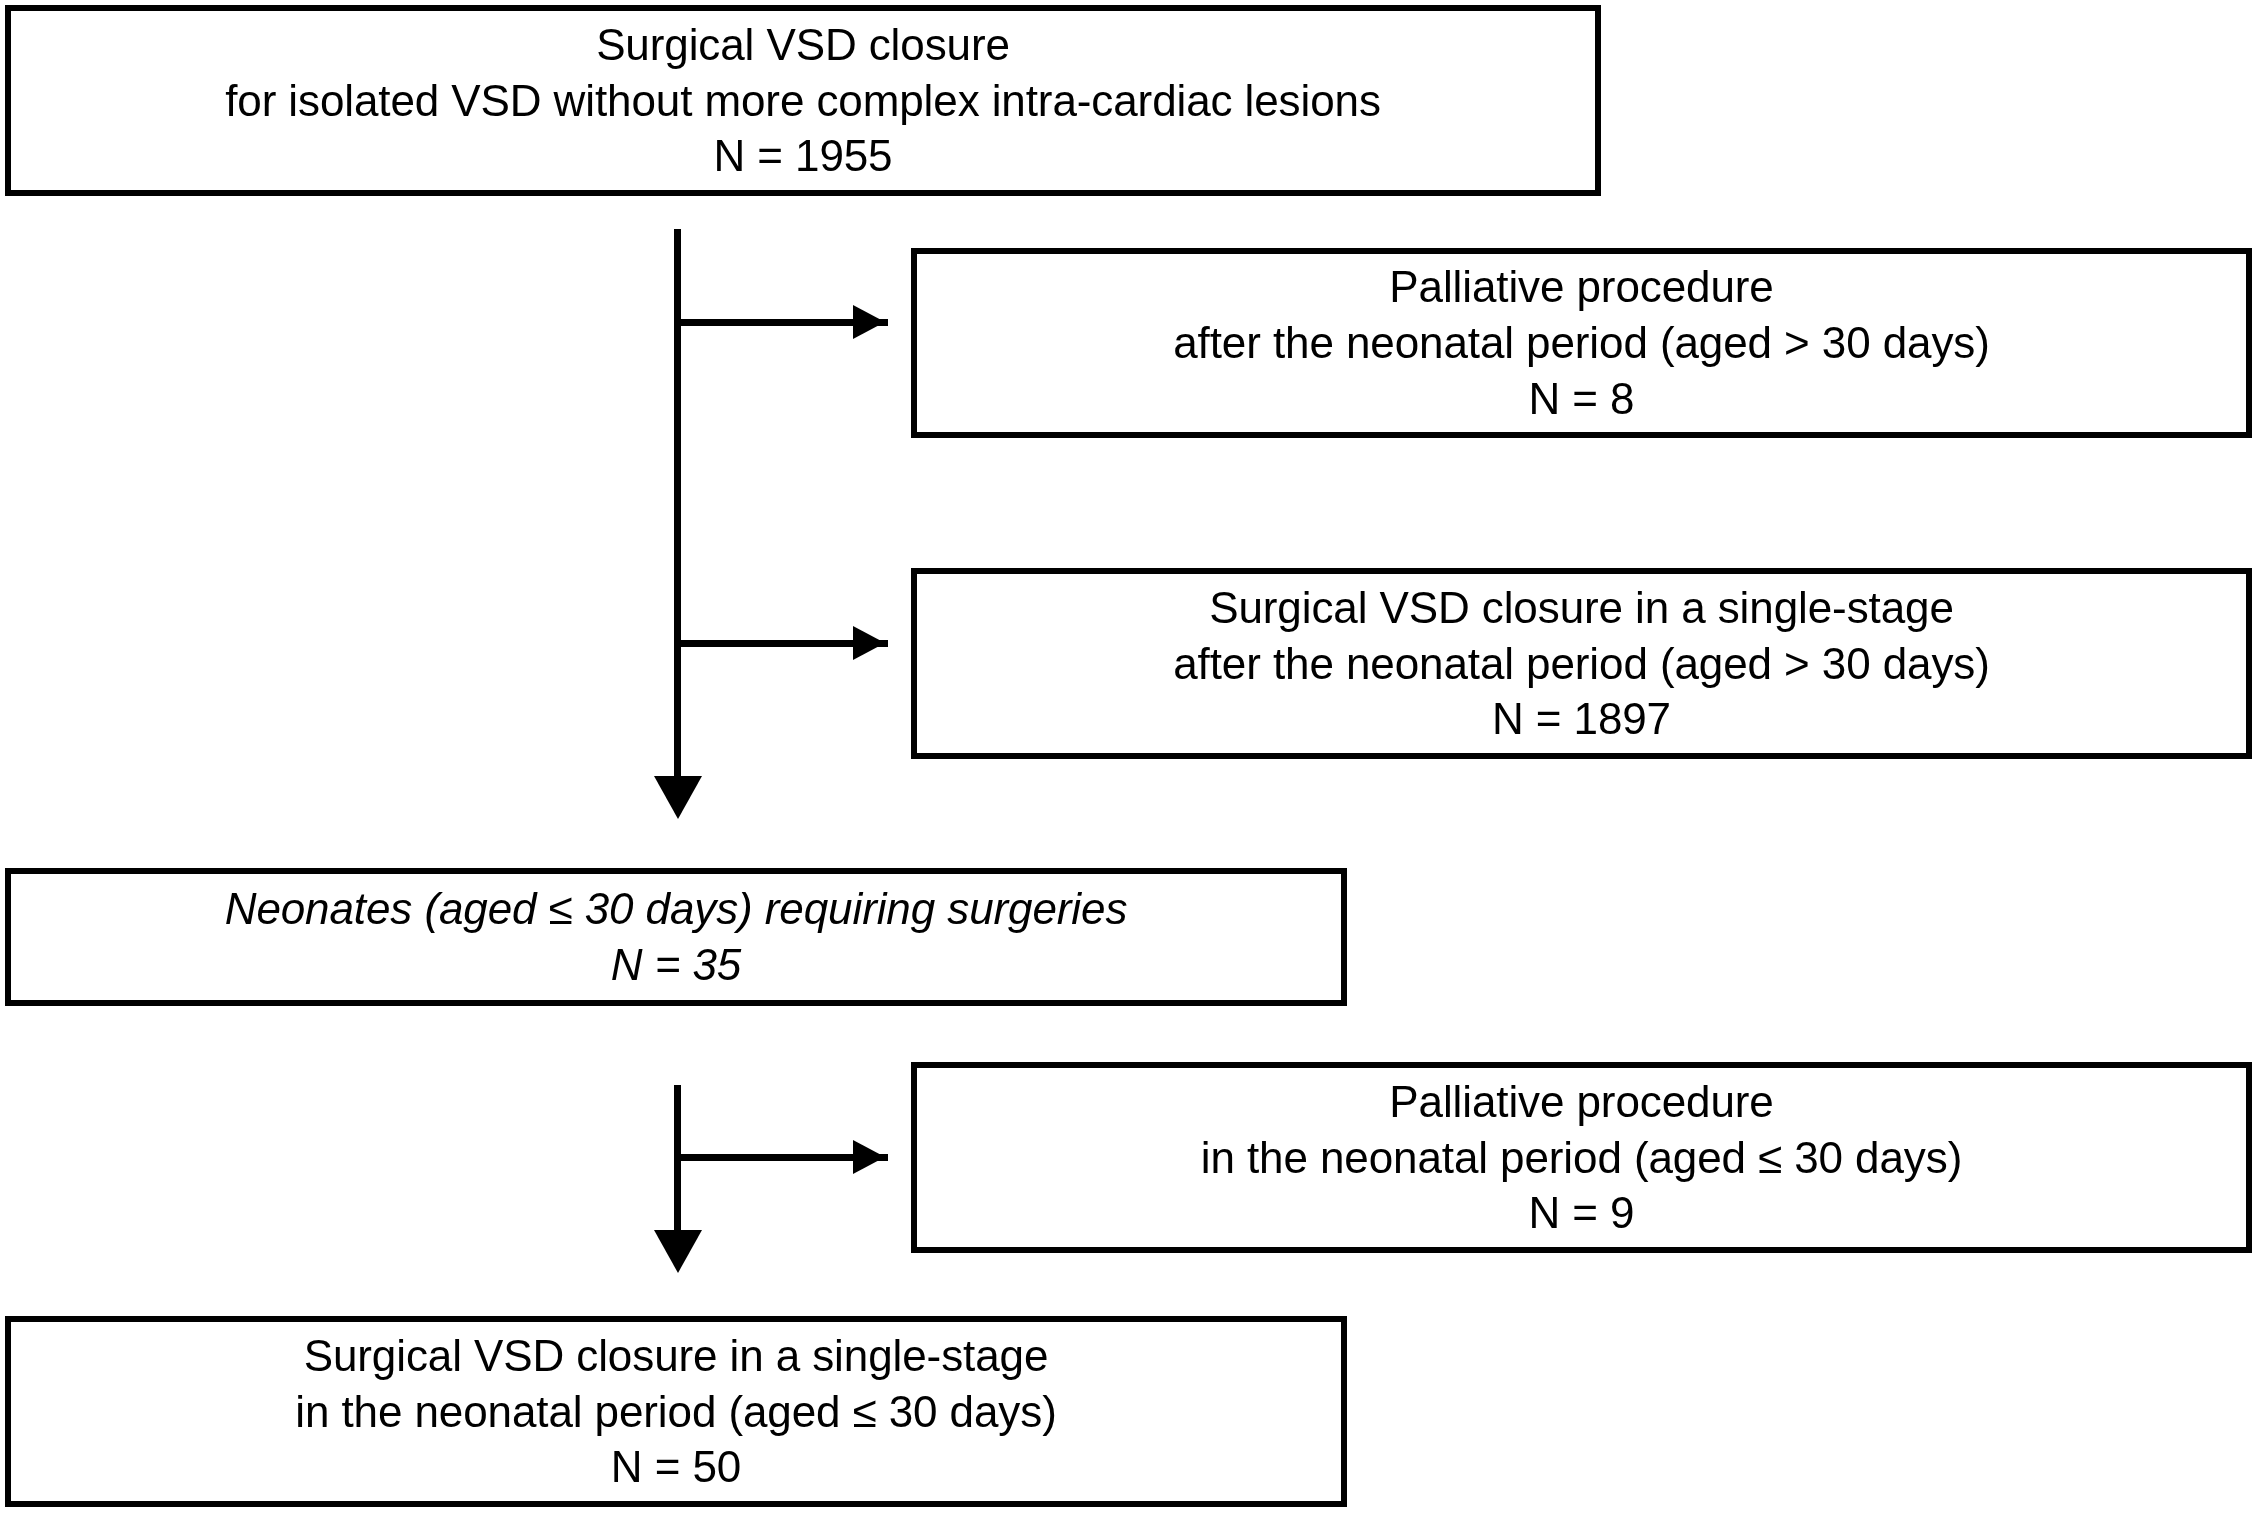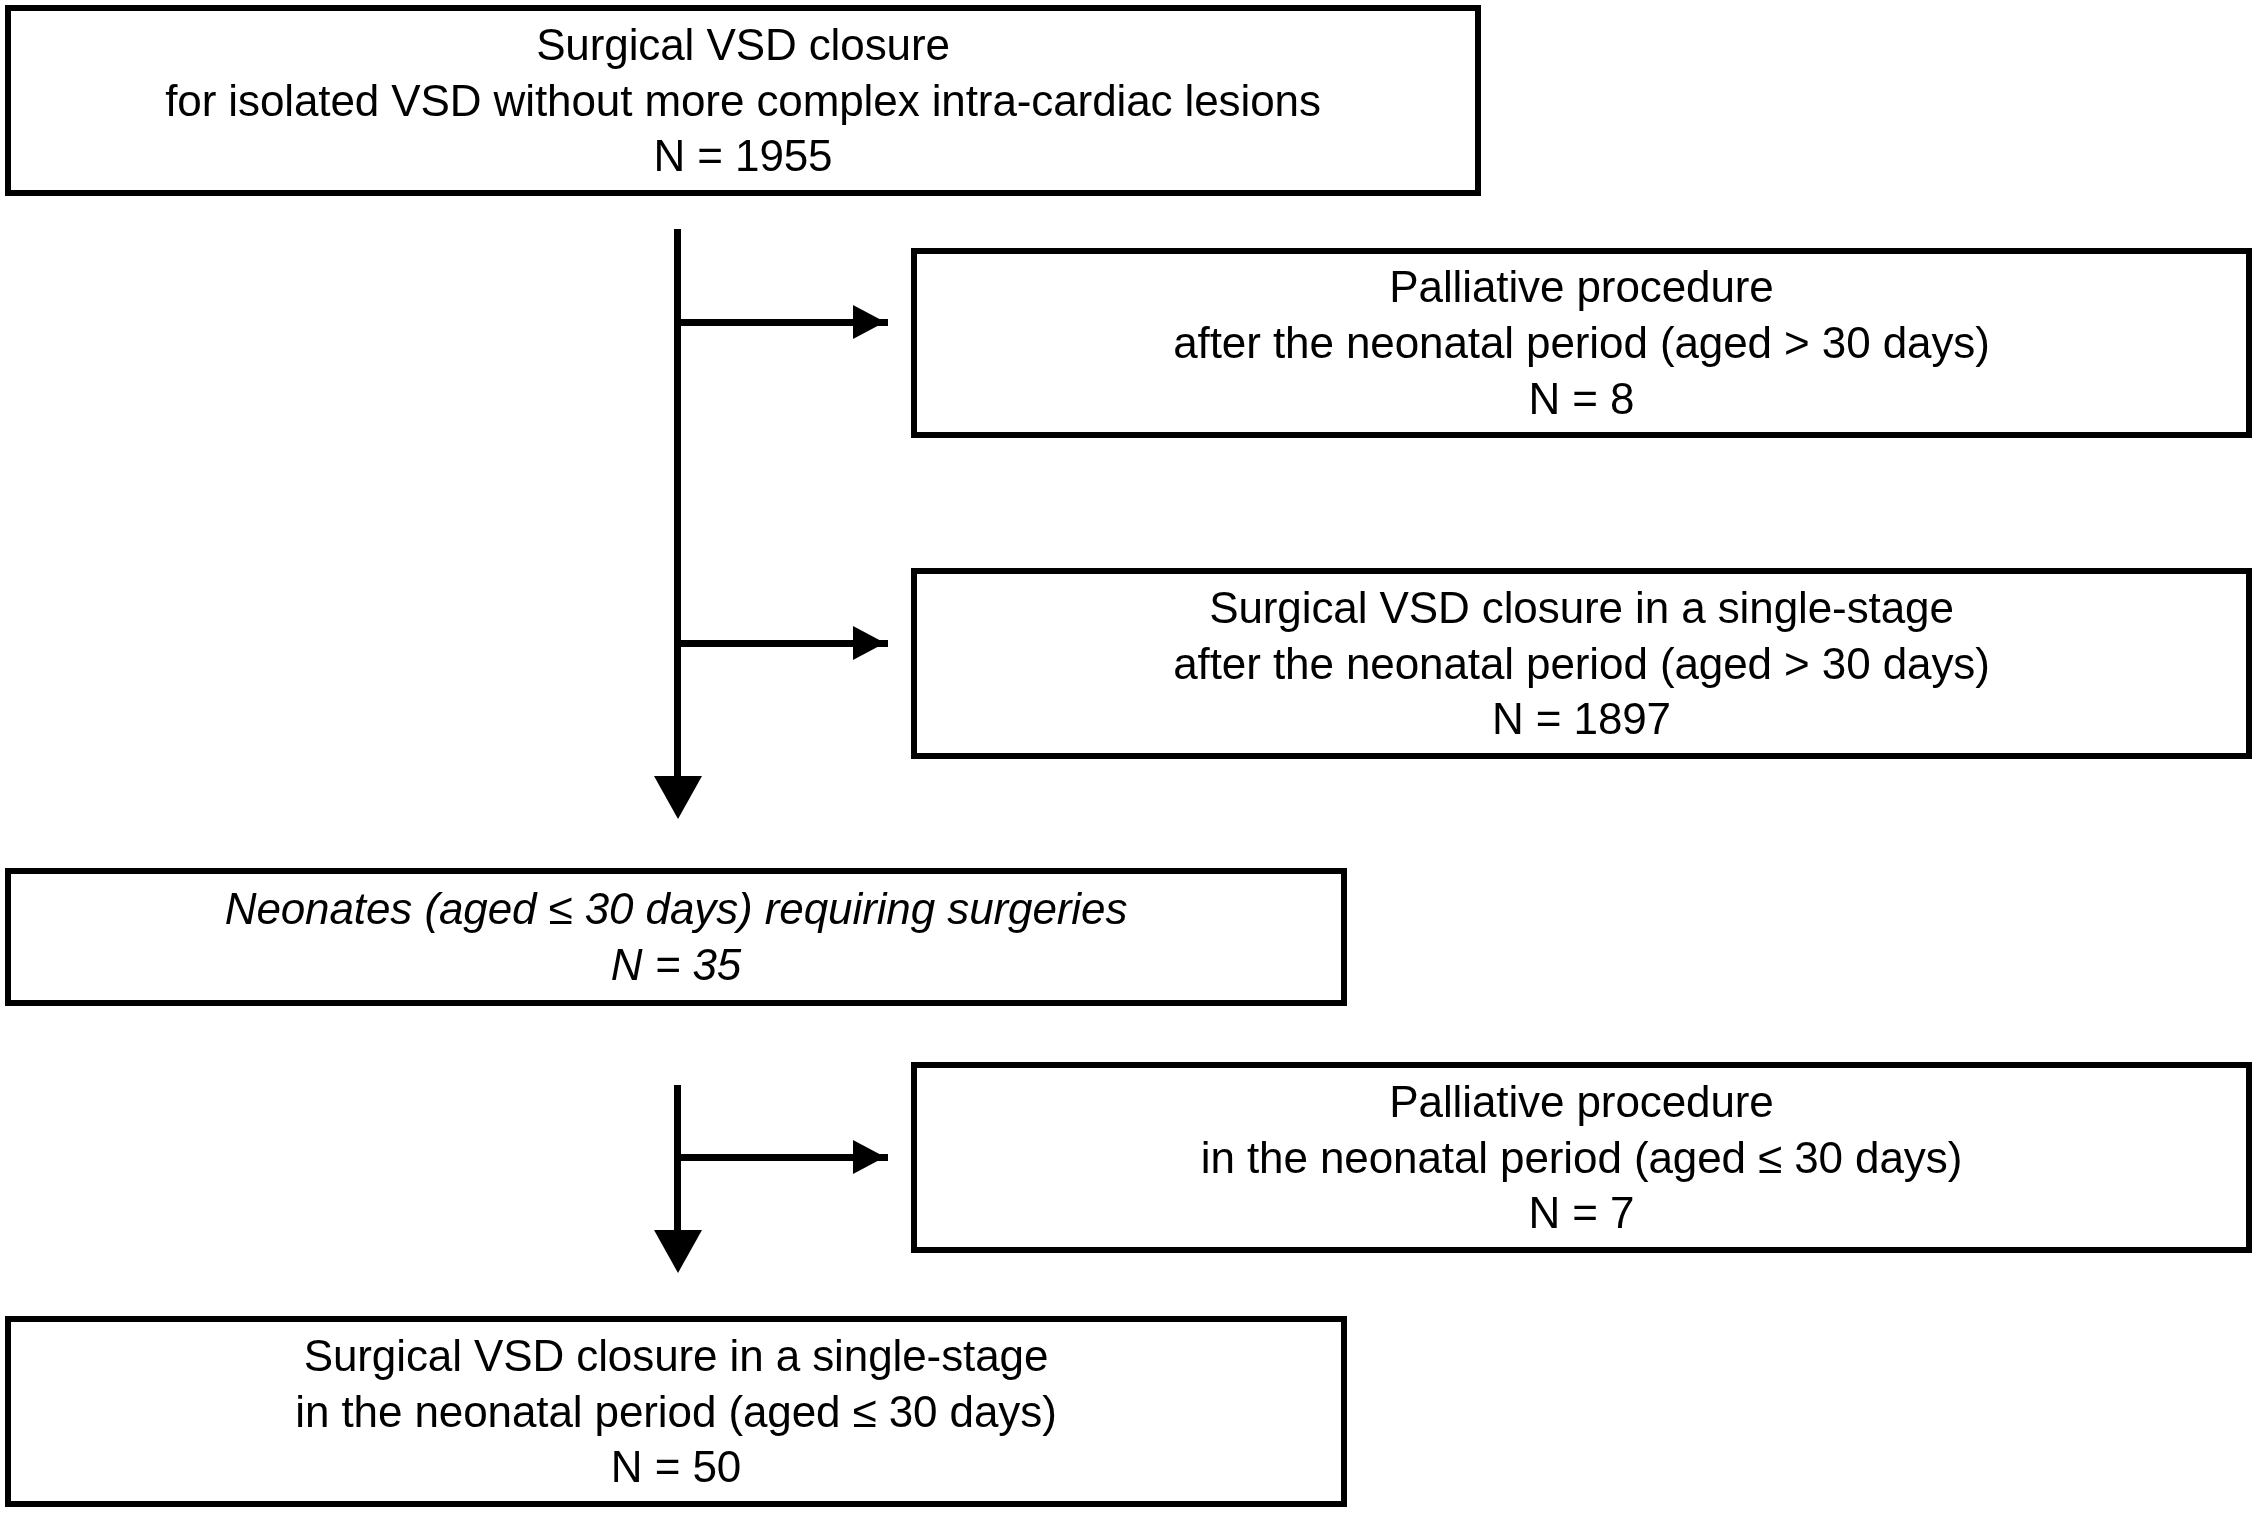--- a/index.html
+++ b/index.html
@@ -28,21 +28,21 @@
     color: #000000;
     font-size: 44px;
     line-height: 1.27;
     letter-spacing: -0.1px;
   }
   .node .ln {
     display: block;
     white-space: nowrap;
   }
   
-  #box-root      { left: 5px;   top: 5px;    width: 1476px; height: 191px; text-align: right; }
+  #box-root      { left: 5px;   top: 5px;    width: 1596px; height: 191px; text-align: right; }
   #box-pall-post { left: 911px; top: 248px;  width: 1341px; height: 190px; }
   #box-surg-post { left: 911px; top: 568px;  width: 1341px; height: 191px; }
   #box-neonates  { left: 5px;   top: 868px;  width: 1342px; height: 138px; font-style: italic; }
   #box-pall-neo  { left: 911px; top: 1062px; width: 1341px; height: 191px; }
   #box-surg-neo  { left: 5px;   top: 1316px; width: 1342px; height: 191px; }
 
   
   .vline {
     position: absolute;
     width: 7px;
@@ -108,21 +108,21 @@
   </div>
 
   <div class="node" id="box-neonates">
     <span class="ln">Neonates (aged ≤ 30 days) requiring surgeries</span>
     <span class="ln">N = 35</span>
   </div>
 
   <div class="node" id="box-pall-neo">
     <span class="ln">Palliative procedure</span>
     <span class="ln">in the neonatal period (aged ≤ 30 days)</span>
-    <span class="ln">N = 7</span>
+    <span class="ln">N = 9</span>
   </div>
 
   <div class="node" id="box-surg-neo">
     <span class="ln">Surgical VSD closure in a single-stage</span>
     <span class="ln">in the neonatal period (aged ≤ 30 days)</span>
     <span class="ln">N = 50</span>
   </div>
 
   <div class="vline" id="trunk-1"></div>
   <div class="hline" id="branch-1"></div>

